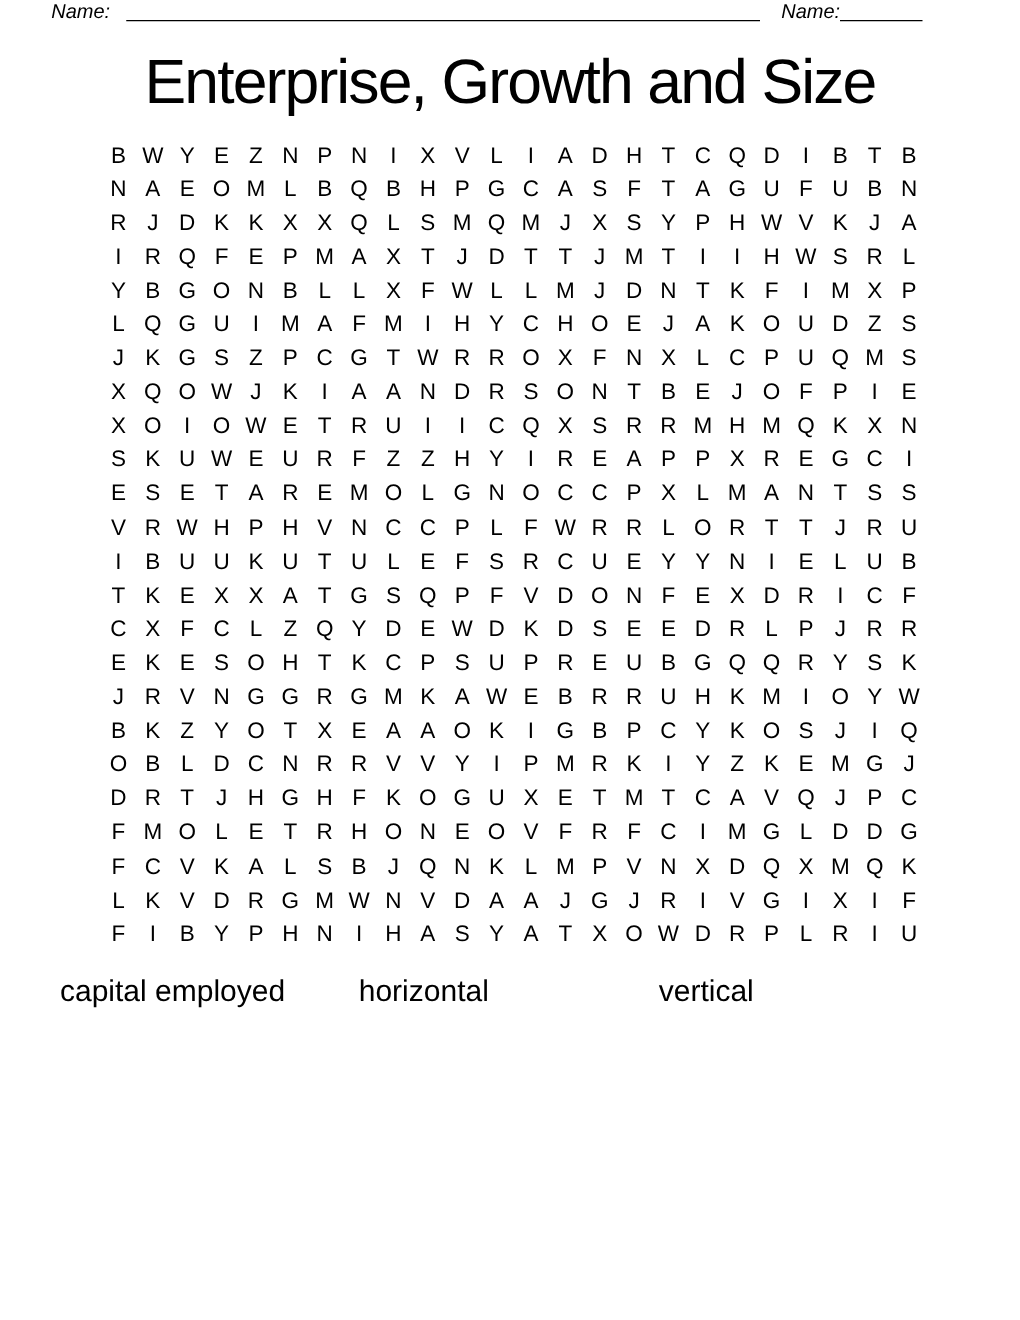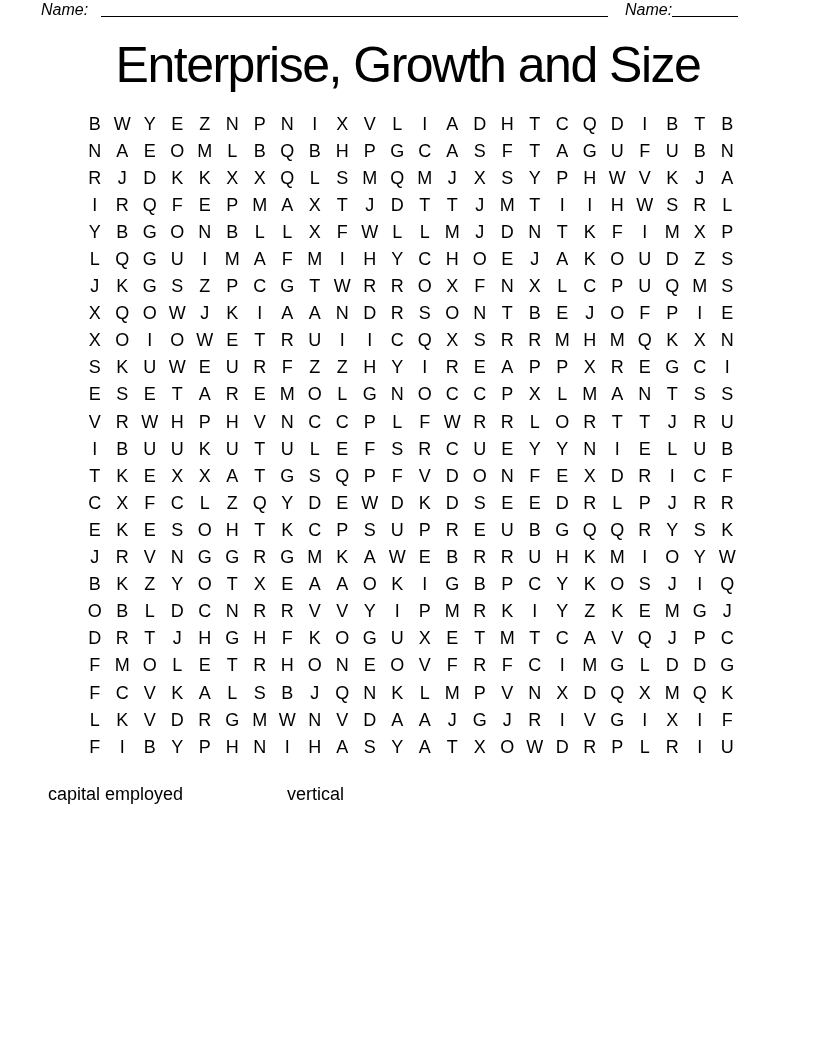--- a/index.html
+++ b/index.html
@@ -70,21 +70,21 @@
     top: 772px;
     width: 720px;
     display: grid;
     grid-template-columns: 239px 240px 241px;
     grid-auto-rows: 44.4px;
     grid-auto-flow: column;
   }
   .word-list-item {
     display: flex;
     align-items: center;
-    font-size: 18px;
+    font-size: 24px;
     font-weight: 500;
     font-family: "Liberation Sans", sans-serif;
     color: #000;
     white-space: nowrap;
   }
 </style>
 </head>
 <body>
 
 <div class="hdr-label" id="name-label">Name:</div>
@@ -668,14 +668,15 @@
     <div class="letter-cell">R</div>
     <div class="letter-cell">P</div>
     <div class="letter-cell">L</div>
     <div class="letter-cell">R</div>
     <div class="letter-cell">I</div>
     <div class="letter-cell">U</div>
   </div>
 
 <div id="word-list">
     <div class="word-list-item">capital employed</div>
+    <div class="word-list-item">horizontal</div>
     <div class="word-list-item">vertical</div>
   </div>
 
 </body></html>

